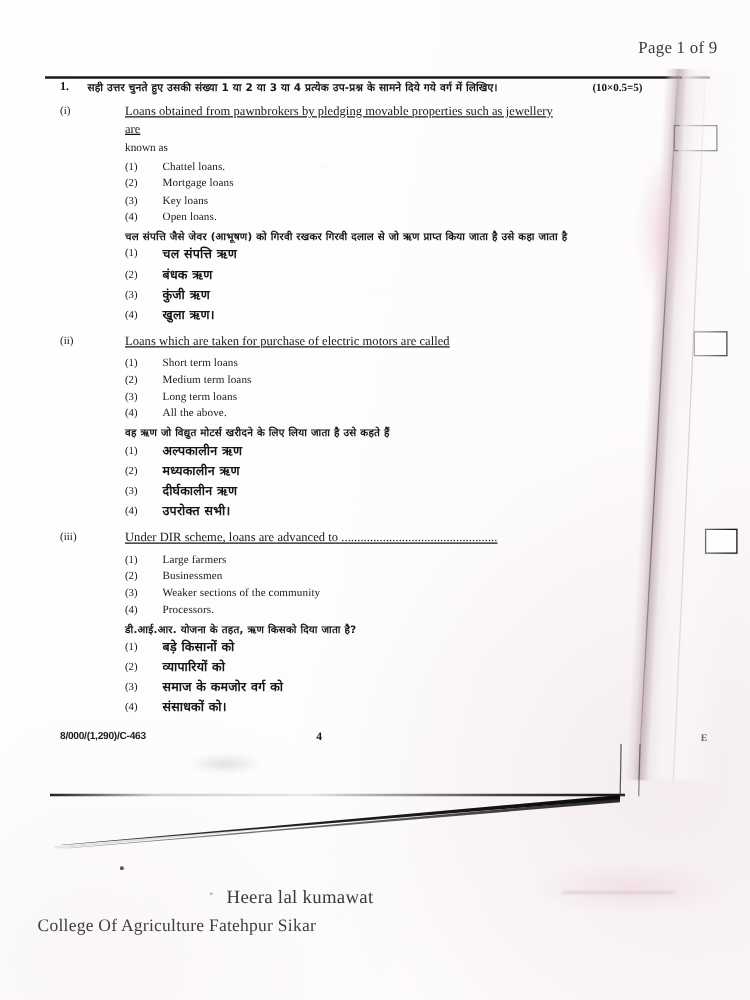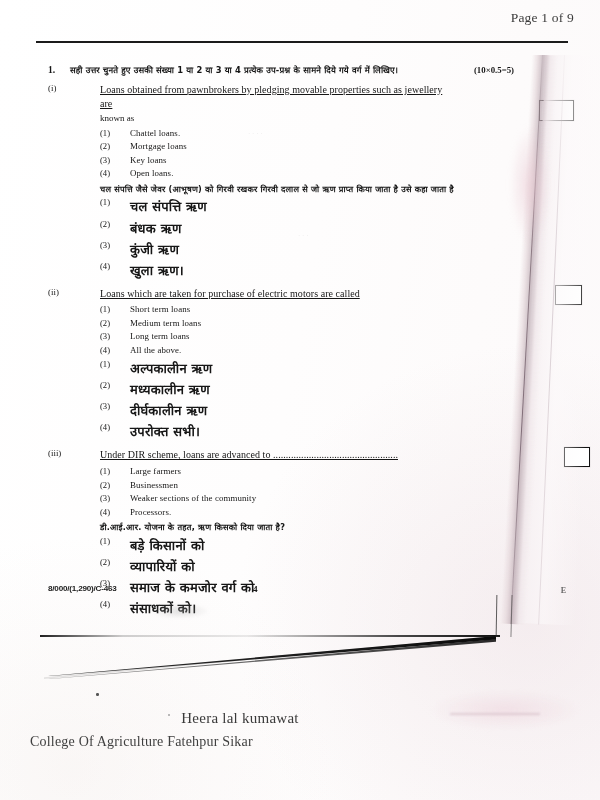--- a/index.html
+++ b/index.html
@@ -23,21 +23,21 @@
     inset: 0;
     background:
       radial-gradient(ellipse 70% 50% at 88% 78%, rgba(226,206,212,0.30) 0%, rgba(255,255,255,0) 70%),
       radial-gradient(ellipse 60% 40% at 12% 96%, rgba(236,226,222,0.26) 0%, rgba(255,255,255,0) 72%),
       linear-gradient(100deg, #ffffff 0%, #fefdfd 48%, #fdfbfb 72%, #fcf9fa 100%);
   }
 
   
   .page-header {
     position: absolute;
-    top: 10px;
+    top: 30px;
     left: 40px;
     right: 18px;
     height: 34px;
   }
   .page-number {
     position: absolute;
     right: 8px;
     top: 0;
     font-family: "Liberation Serif", serif;
     font-size: 13.5px;
@@ -168,21 +168,21 @@
     left: 0;
     top: 0;
     font-size: 8.6px;
   }
   .opt-text { letter-spacing: 0.1px; }
 
   .opts-hi { margin-top: 1px; padding-left: 26px; }
   .opts-hi .opt { line-height: 1.62; }
   .opts-hi .opt-text {
     font-family: "DejaVu Sans", sans-serif;
-    font-size: 13px;
+    font-size: 10px;
     font-weight: bold;
     letter-spacing: 0.2px;
     text-align: right;
   }
   .hindi-stem {
     font-family: "DejaVu Sans", sans-serif;
     font-size: 8.2px;
     font-weight: bold;
     letter-spacing: 0.2px;
     line-height: 1.55;
@@ -539,20 +539,23 @@
           </div>
           <div class="opt">
             <span class="opt-num">(3)</span>
             <span class="opt-text">Long term loans</span>
           </div>
           <div class="opt">
             <span class="opt-num">(4)</span>
             <span class="opt-text">All the above.</span>
           </div>
         </div>
+        <div class="subq-body">
+          <div class="hindi-stem">वह ऋण जो विद्युत मोटर्स खरीदने के लिए लिया जाता है उसे कहते हैं</div>
+        </div>
         <div class="opts opts-hi">
           <div class="opt">
             <span class="opt-num">(1)</span>
             <span class="opt-text">अल्पकालीन ऋण</span>
           </div>
           <div class="opt">
             <span class="opt-num">(2)</span>
             <span class="opt-text">मध्यकालीन ऋण</span>
           </div>
           <div class="opt">

